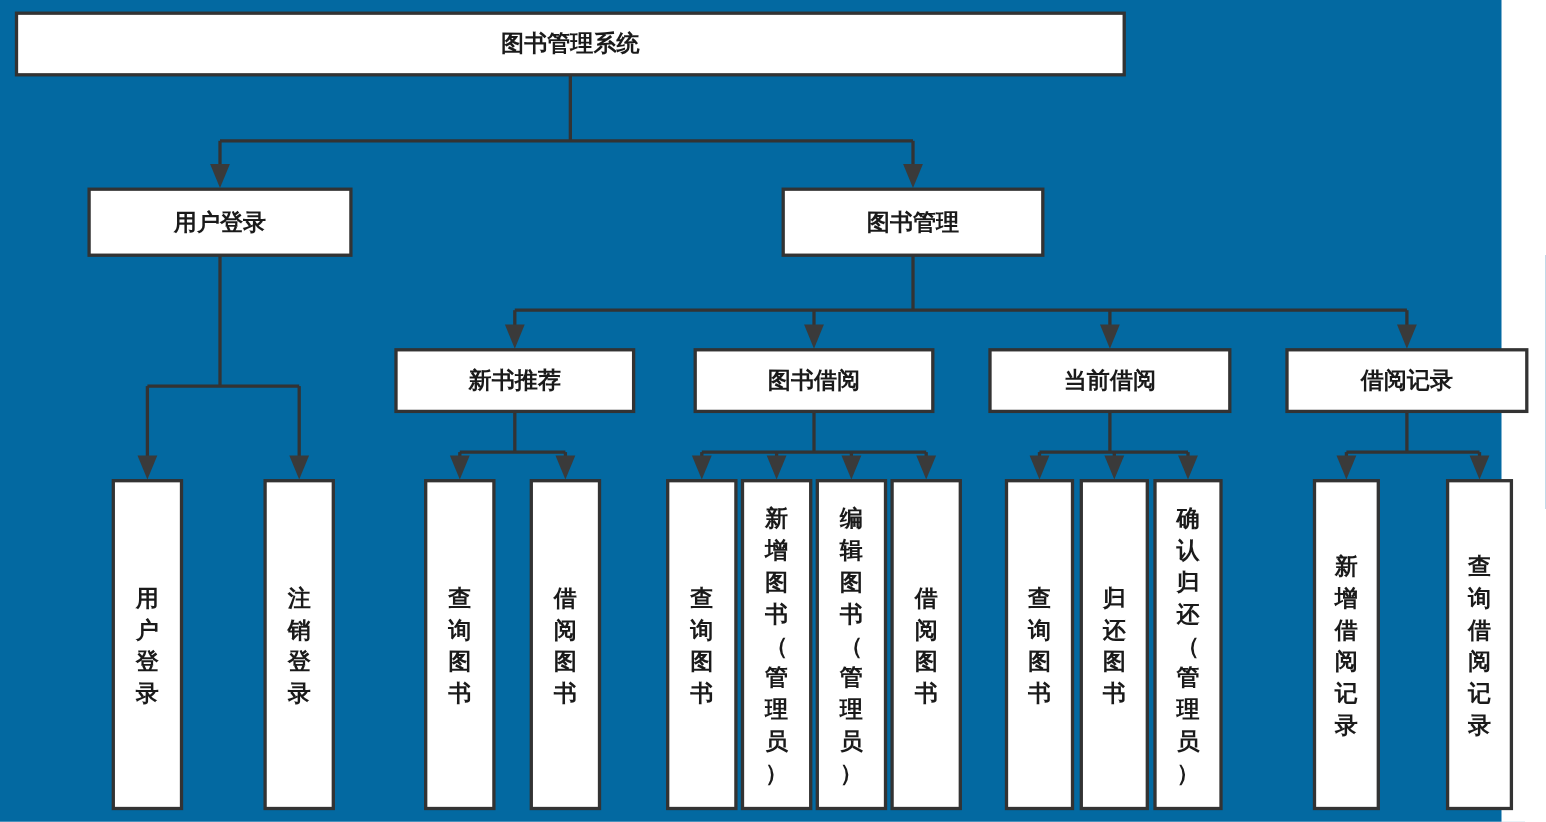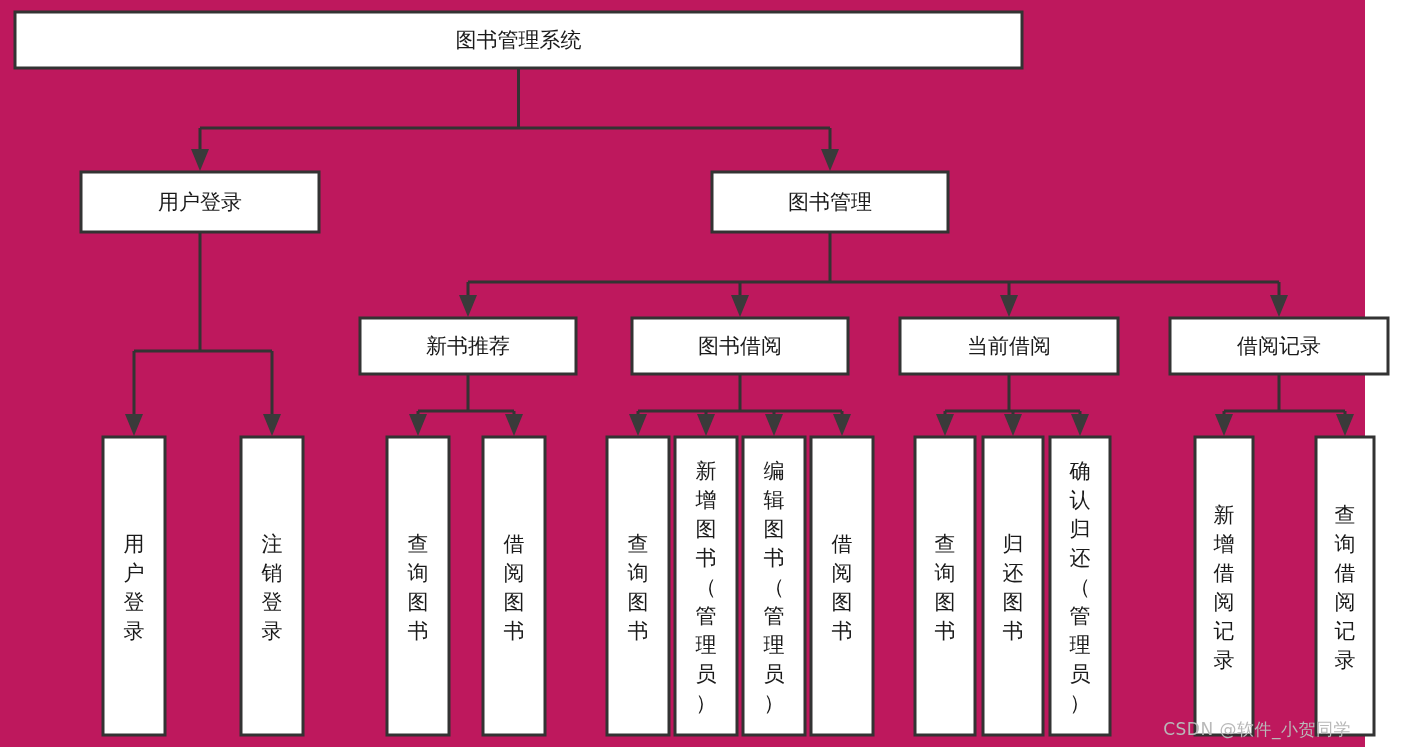--- a/index.html
+++ b/index.html
@@ -11,21 +11,22 @@
     width: 1405px;
     height: 747px;
     font-family: "DejaVu Sans", "Liberation Sans", sans-serif;
     overflow: hidden;
     position: relative;
   }
   #diagram-root {
     position: relative;
     width: 1365px;
     height: 747px;
-    background: #be185d;
+    background: #0369a1;
+    font-weight: bold;
   }
   svg.diagram-svg {
     position: absolute;
     left: 0;
     top: 0;
     width: 1405px;
     height: 747px;
     display: block;
   }
   .node-box {
@@ -216,14 +217,13 @@
         <g>
           <rect x="1195" y="437" width="58" height="298" class="node-box"></rect>
           <text x="1224" y="0" class="node-label-v"><tspan x="1224" y="521.62">新</tspan><tspan x="1224" y="550.62">增</tspan><tspan x="1224" y="579.62">借</tspan><tspan x="1224" y="608.62">阅</tspan><tspan x="1224" y="637.62">记</tspan><tspan x="1224" y="666.62">录</tspan></text>
         </g>
         <g>
           <rect x="1316" y="437" width="58" height="298" class="node-box"></rect>
           <text x="1345" y="0" class="node-label-v"><tspan x="1345" y="521.62">查</tspan><tspan x="1345" y="550.62">询</tspan><tspan x="1345" y="579.62">借</tspan><tspan x="1345" y="608.62">阅</tspan><tspan x="1345" y="637.62">记</tspan><tspan x="1345" y="666.62">录</tspan></text>
         </g>
       </g>
   </svg>
-  <div class="watermark-text">CSDN @软件_小贺同学</div>
 </div>
 
 </body></html>

